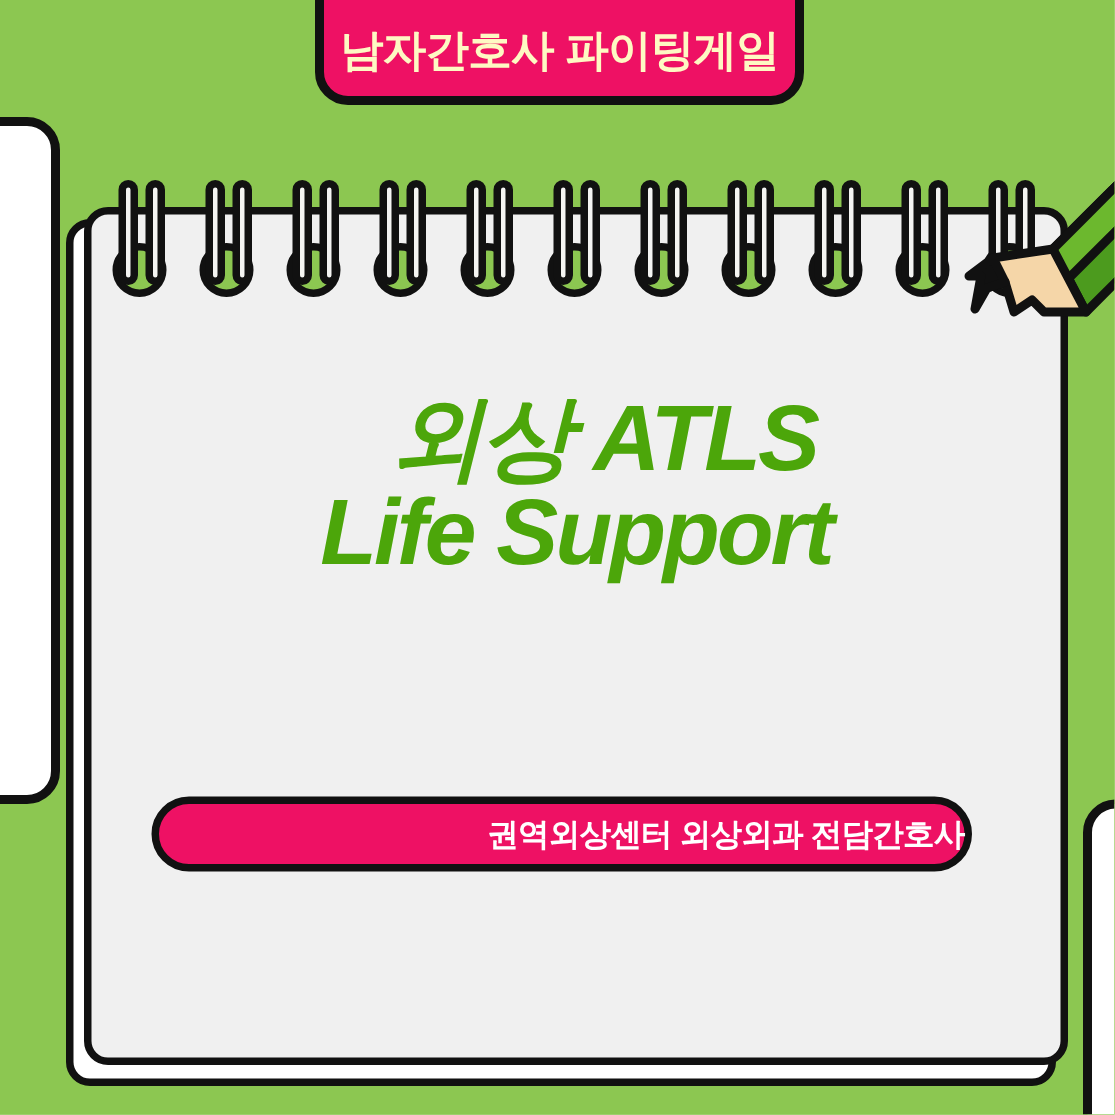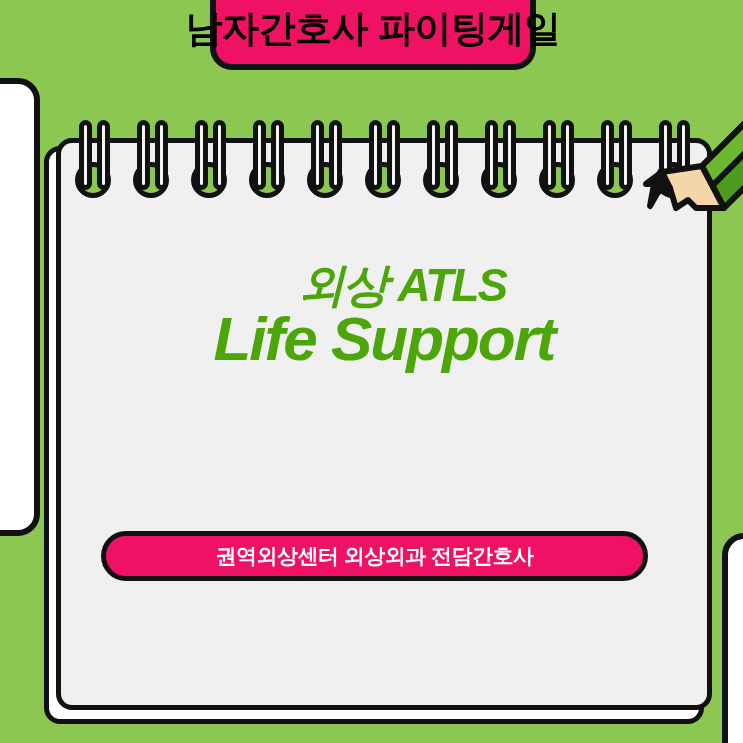--- a/index.html
+++ b/index.html
@@ -47,22 +47,22 @@
     border: 6px solid #111111;
     border-radius: 22px;
     display: flex;
     align-items: flex-end;
     justify-content: center;
     padding-bottom: 10px;
     box-sizing: border-box;
     z-index: 8;
   }
   #top-badge-label {
-    color: #000000;
-    font-size: 37px;
+    color: #fef9c3;
+    font-size: 29px;
     font-weight: 800;
     letter-spacing: -0.5px;
     white-space: nowrap;
     margin-top: 32px;
   }
 
   
   #notepad-wrap {
     position: absolute;
     left: 44px;
@@ -156,37 +156,37 @@
     z-index: 6;
   }
   .title-line {
     color: #4ca60a;
     font-weight: 800;
     font-style: italic;
     letter-spacing: -2px;
     line-height: 1.01;
     white-space: nowrap;
   }
-  #title-line-1 { font-size: 46px; padding-left: 37px; }
+  #title-line-1 { font-size: 62px; padding-left: 37px; }
   #title-line-2 { font-size: 62px; }
   #title-line-3 { font-size: 62px; }
 
   
   #subtitle-badge {
     position: absolute;
     left: 101px;
     top: 531px;
     width: 547px;
     height: 50px;
     background: #ee1164;
     border: 5px solid #111111;
     border-radius: 25px;
     display: flex;
     align-items: center;
-    justify-content: center;
+    justify-content: flex-end;
     box-sizing: border-box;
     z-index: 6;
   }
   #subtitle-label {
     color: #ffffff;
     font-size: 21px;
     font-weight: 800;
     letter-spacing: -0.5px;
     white-space: nowrap;
   }

